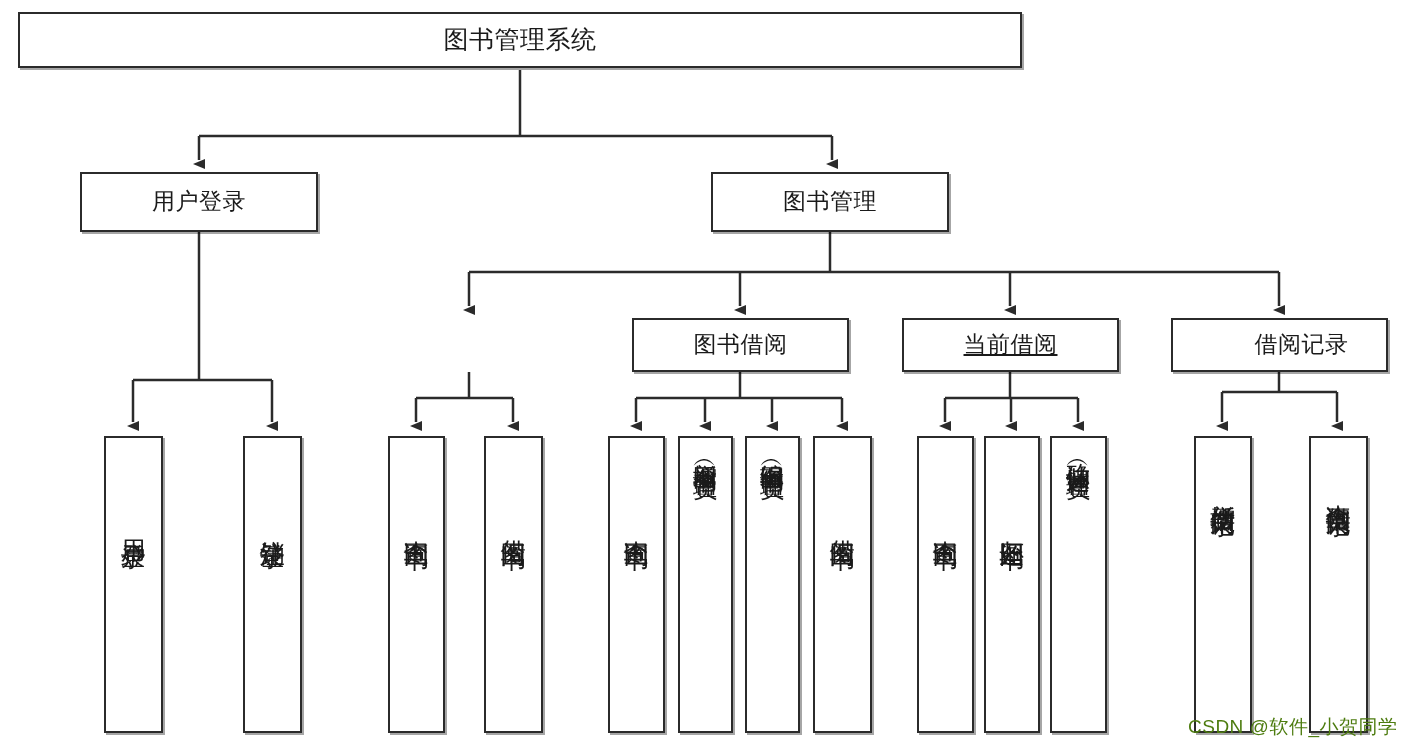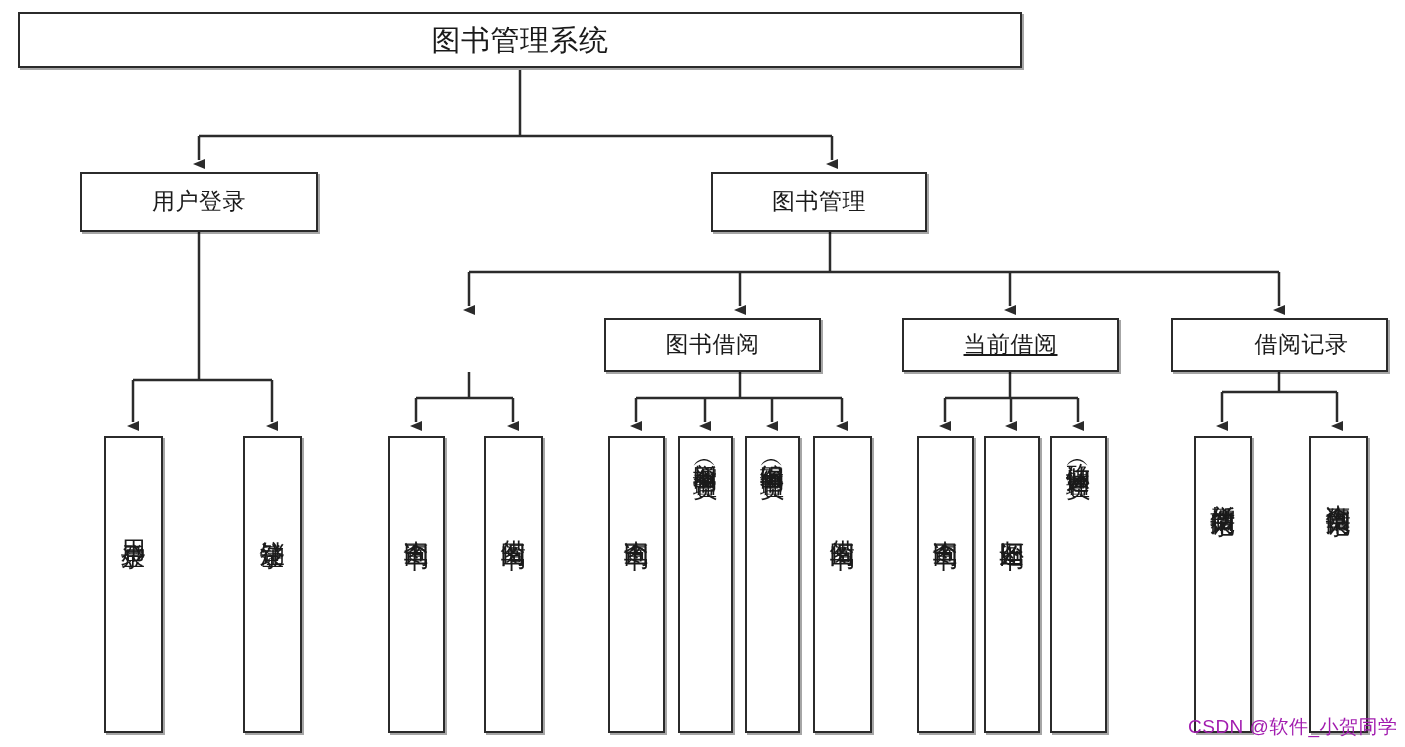--- a/index.html
+++ b/index.html
@@ -41,21 +41,21 @@
     display: block;
     text-align: center;
     line-height: 1.18;
     letter-spacing: 0.5px;
   }
   .node.horiz .label {
     writing-mode: horizontal-tb;
     font-size: 23px;
   }
   .node.root .label {
-    font-size: 29px;
+    font-size: 25px;
   }
   .node.vert {
     align-items: flex-start;
     justify-content: center;
     padding-top: 6px;
   }
   .node.vert .label {
     writing-mode: vertical-rl;
     text-orientation: upright;
     font-size: 25px;
@@ -64,21 +64,21 @@
     white-space: nowrap;
   }
   .node.vert.tall .label {
     font-size: 24px;
   }
   #watermark {
     position: absolute;
     left: 1188px;
     top: 714px;
     font-size: 19px;
-    color: #a21caf;
+    color: #4d7c0f;
     letter-spacing: 0.5px;
     white-space: nowrap;
     user-select: none;
   }
 </style>
 </head>
 <body>
 
 <div id="diagram-root">
 
@@ -132,25 +132,25 @@
     </g>
   </svg>
 
   <div class="node horiz root" style="left:18px; top:12px; width:1004px; height:56px;">
     <span class="label">图书管理系统</span>
   </div>
 
   <div class="node horiz" style="left:80px; top:172px; width:238px; height:60px;">
     <span class="label">用户登录</span>
   </div>
-  <div class="node horiz" style="left:711px; top:172px; width:216px; height:60px;">
+  <div class="node horiz" style="left:711px; top:172px; width:238px; height:60px;">
     <span class="label">图书管理</span>
   </div>
 
-  <div class="node horiz" style="left:604px; top:318px; width:217px; height:54px;">
+  <div class="node horiz" style="left:632px; top:318px; width:217px; height:54px;">
     <span class="label">图书借阅</span>
   </div>
   <div class="node horiz" style="left:902px; top:318px; width:217px; height:54px;text-decoration:underline;">
     <span class="label">当前借阅</span>
   </div>
   <div class="node horiz" style="left:1171px; top:318px; width:217px; height:54px;padding-left:44px;">
     <span class="label">借阅记录</span>
   </div>
 
   <div class="node vert" style="left:104px; top:436px; width:59px; height:297px; padding-top:82px;">

